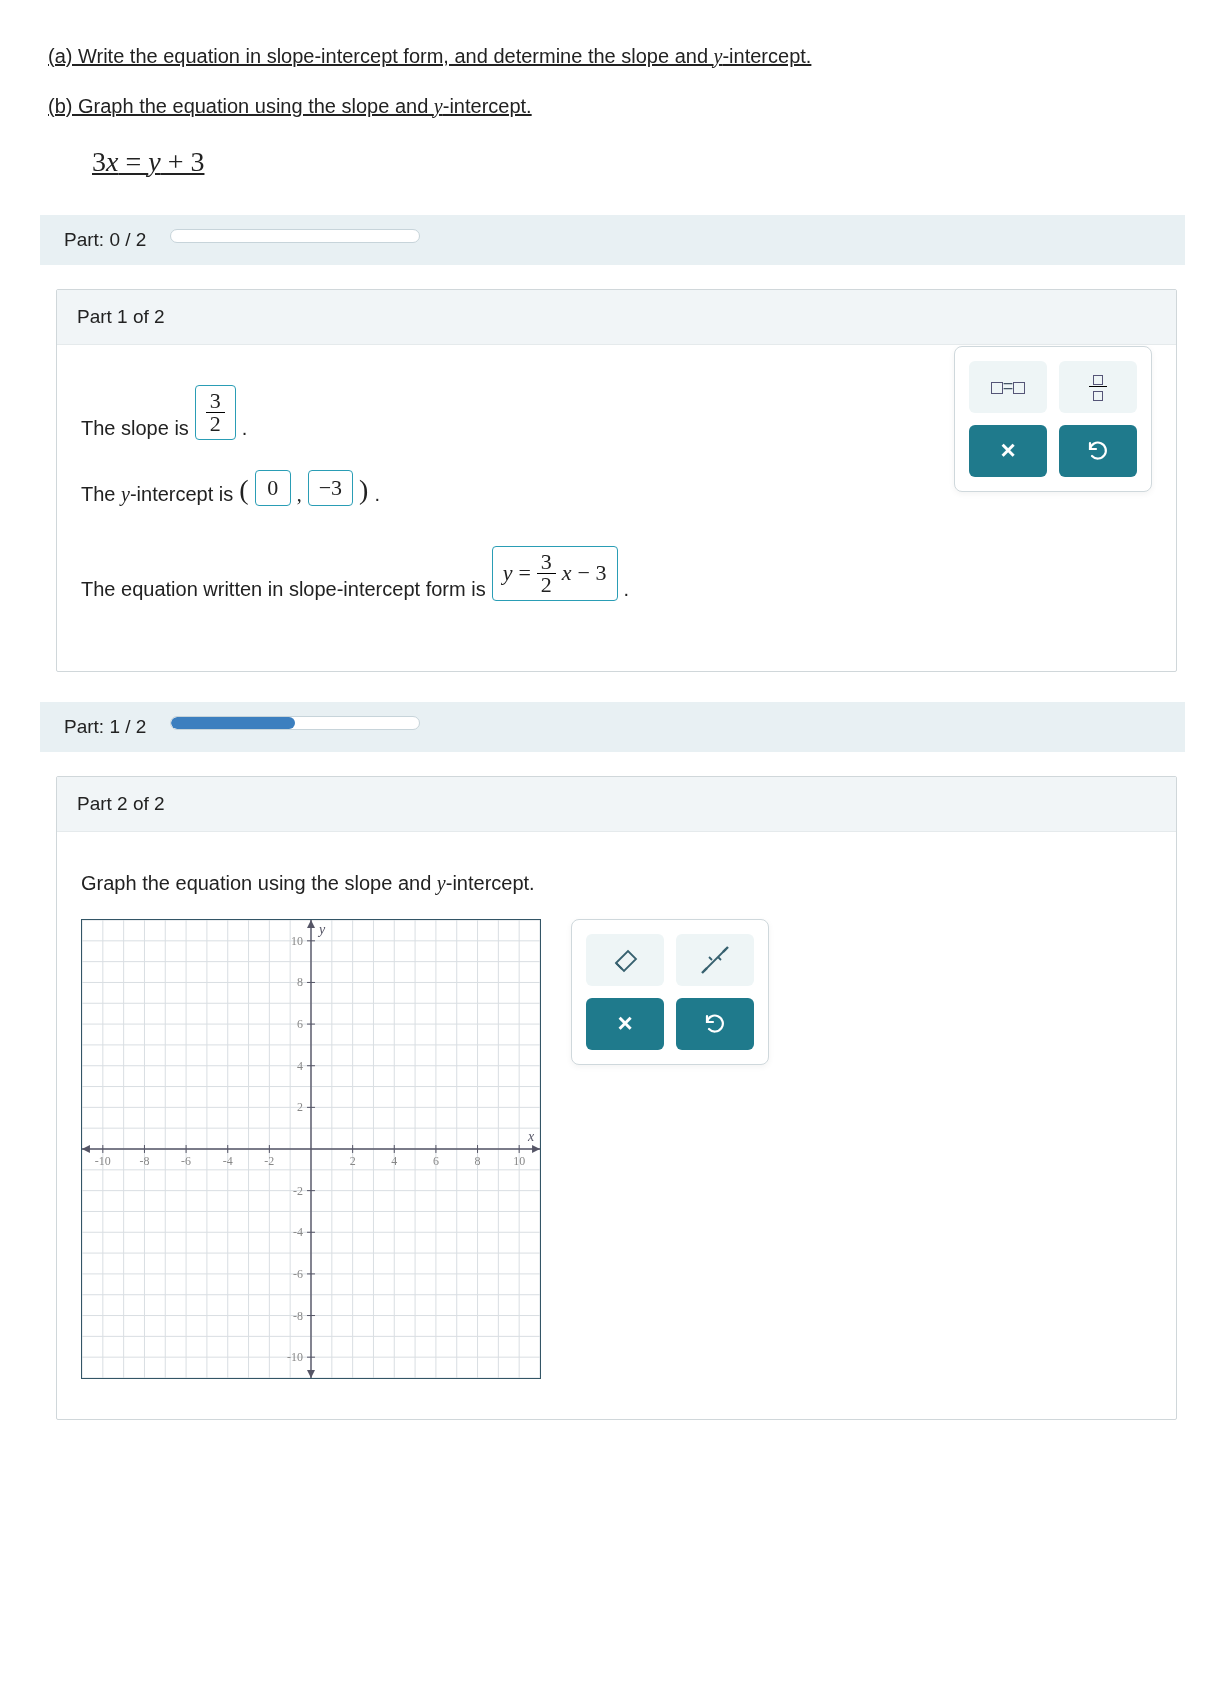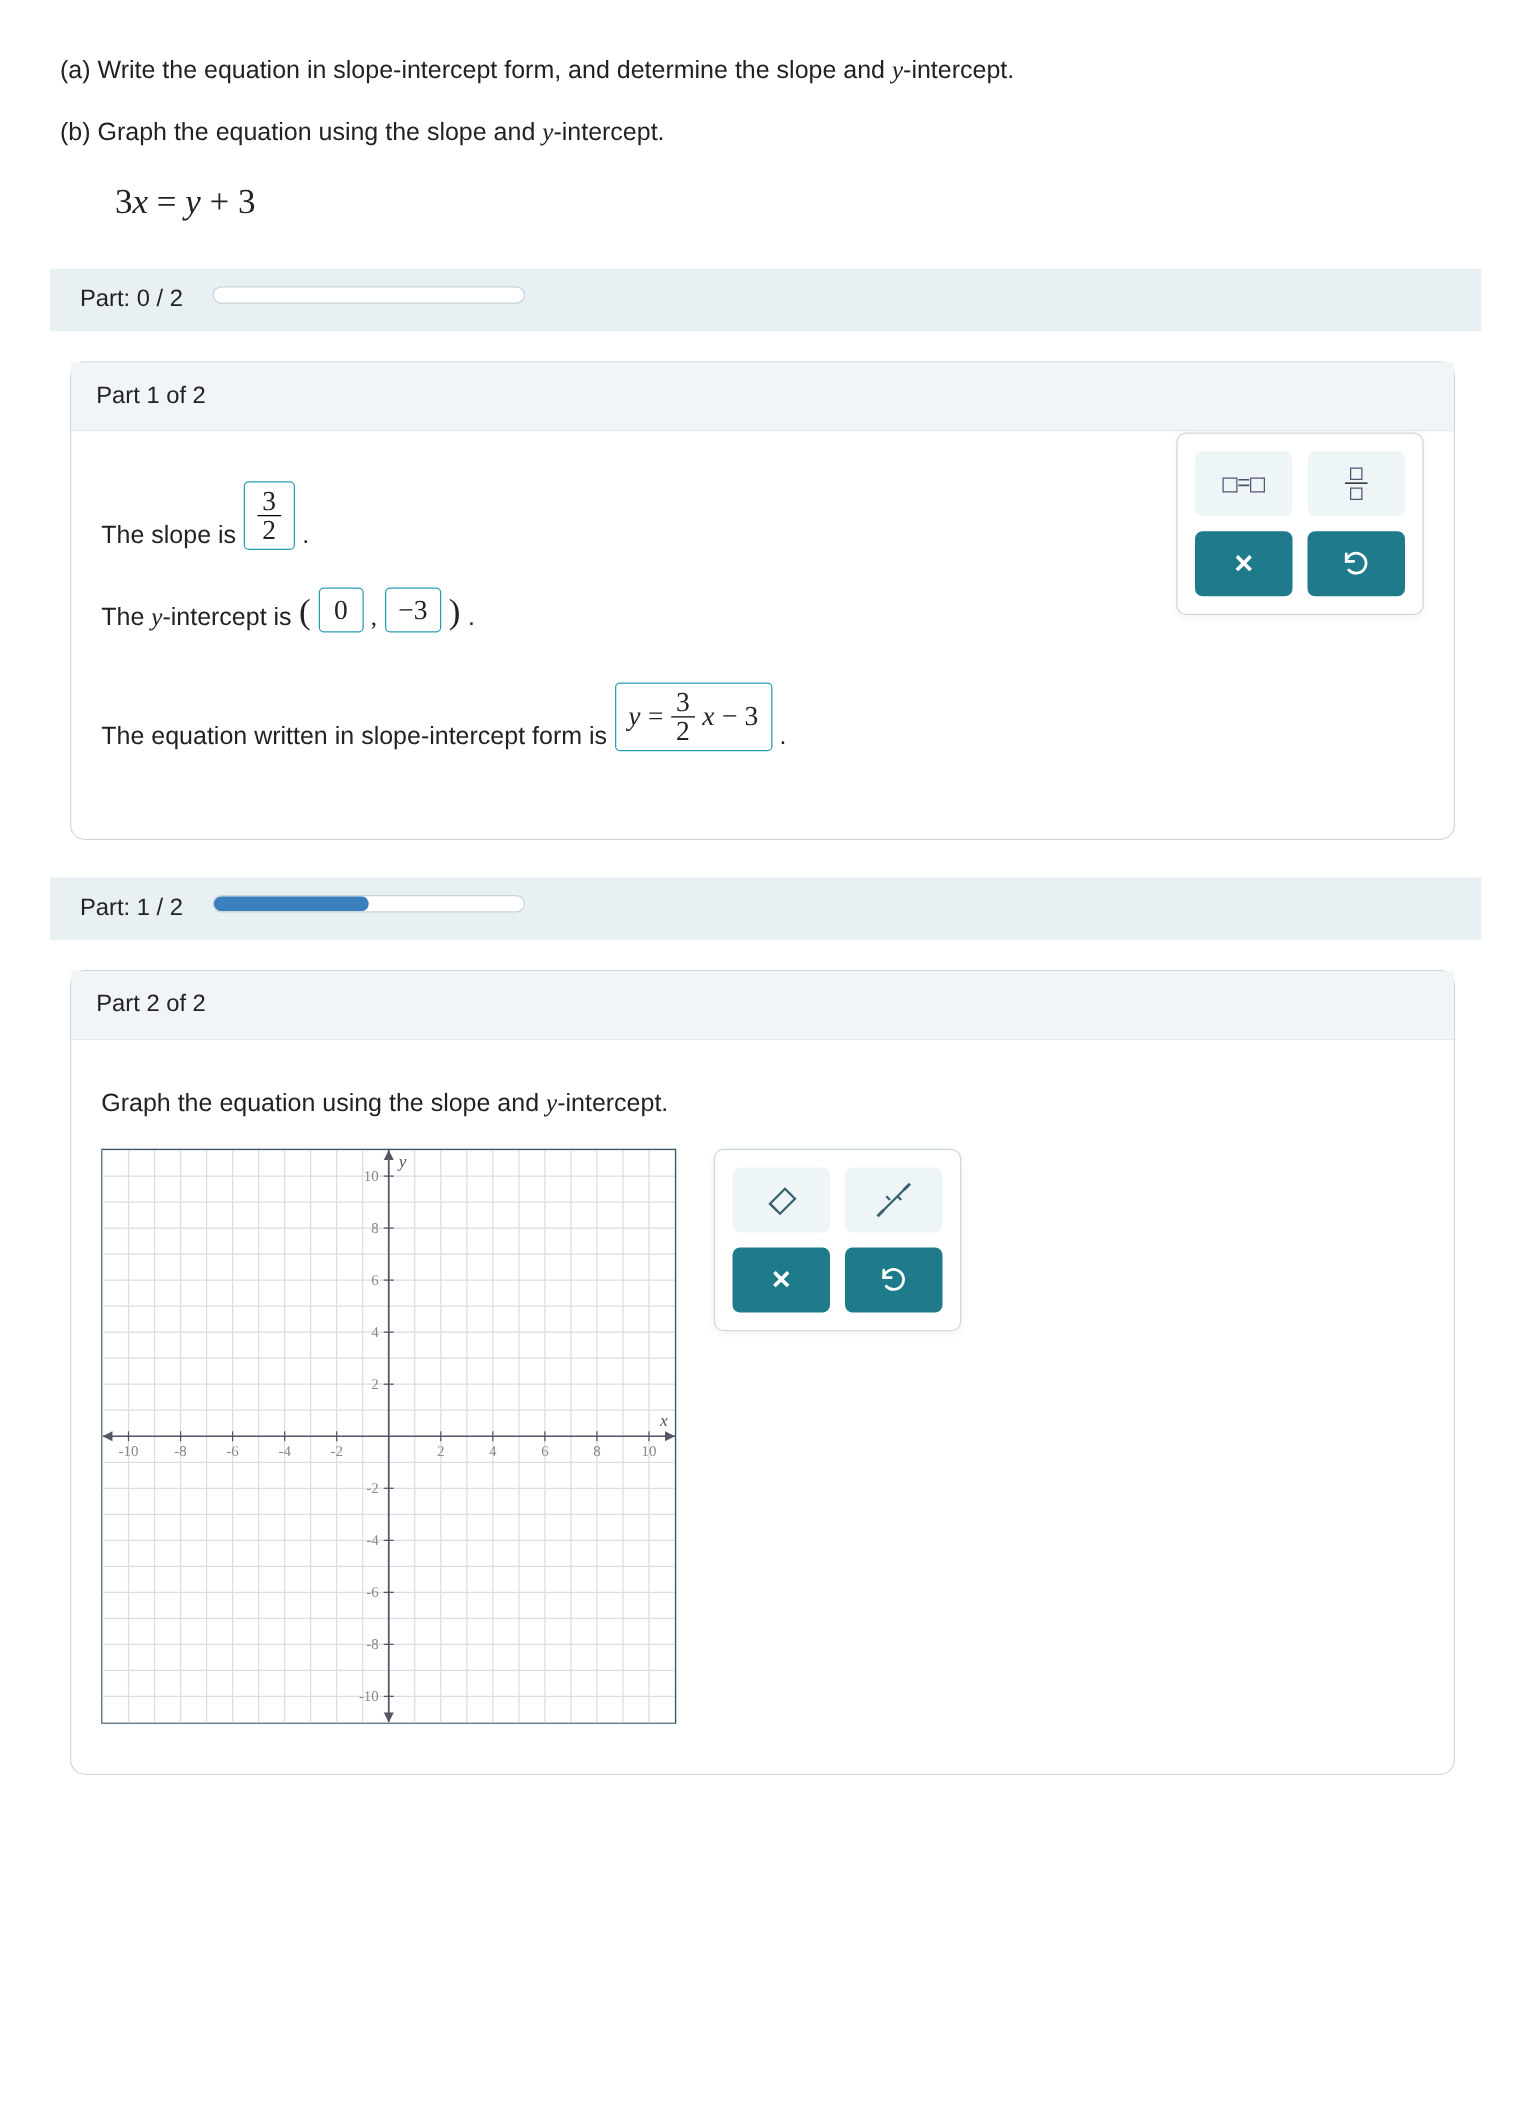--- a/index.html
+++ b/index.html
@@ -4,21 +4,21 @@
 <style>
   * { box-sizing: border-box; margin: 0; padding: 0; }
   body {
     font-family: Verdana, Arial, sans-serif;
     font-size: 20px;
     background: #fff;
     color: #222;
     width: 1225px;
   }
   .content-wrap { padding: 40px 40px 0 48px; }
-  .instructions { line-height: 1.6; }
+  .instructions { line-height: 1.6; text-decoration: underline; }
   .instructions p { margin-bottom: 18px; }
   .ital { font-style: italic; font-family: 'Times New Roman', serif; }
   .serif { font-family: 'Times New Roman', serif; }
   .equation-given { margin: 10px 0 30px 44px; font-family: 'Times New Roman', serif; font-size: 28px; }
 
   .progress-header {
     background: #e8f0f3;
     padding: 14px 24px;
     display: flex;
     align-items: flex-start;
@@ -27,22 +27,22 @@
   }
   .progress-header .label { font-size: 19px; }
   .progress-bar-outer {
     width: 250px; height: 14px; background: #fff;
     border: 1px solid #c7d4da; border-radius: 8px; overflow: hidden;
   }
   .progress-bar-inner { height: 100%; background: #3c7fbf; border-radius: 6px; }
 
   .part-card {
     border: 1px solid #d0d7da;
-    border-radius: 12px;
-    margin: 24px 21px 30px 8px;
+    border-radius: 2px;
+    margin: 24px 8px 30px 8px;
     padding-bottom: 30px;
     position: relative;
   }
   .part-card-title {
     background: #f1f5f7;
     padding: 16px 20px;
     font-size: 19px;
     border-bottom: 1px solid #e5eaec;
   }
   .part-body { padding: 40px 24px 10px 24px; font-size: 20px; }

